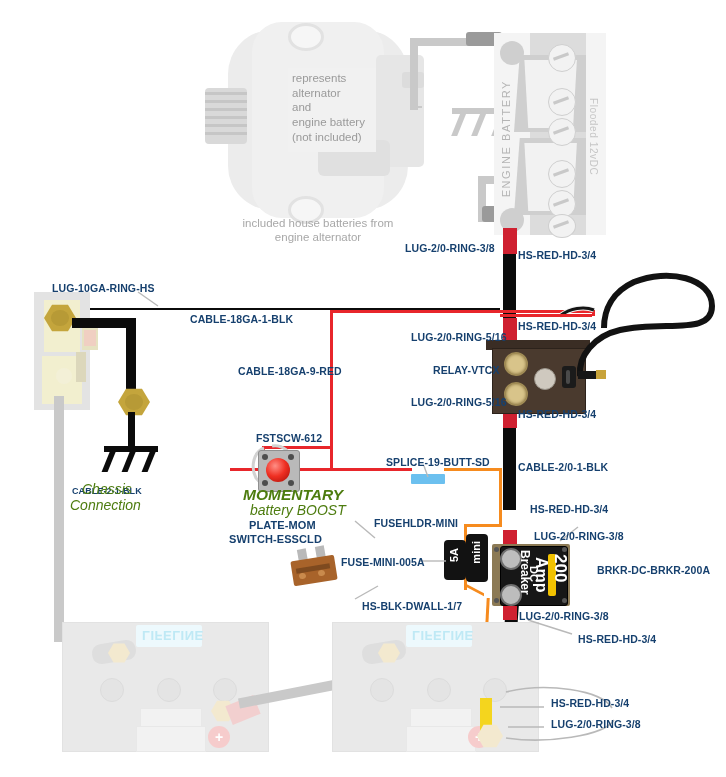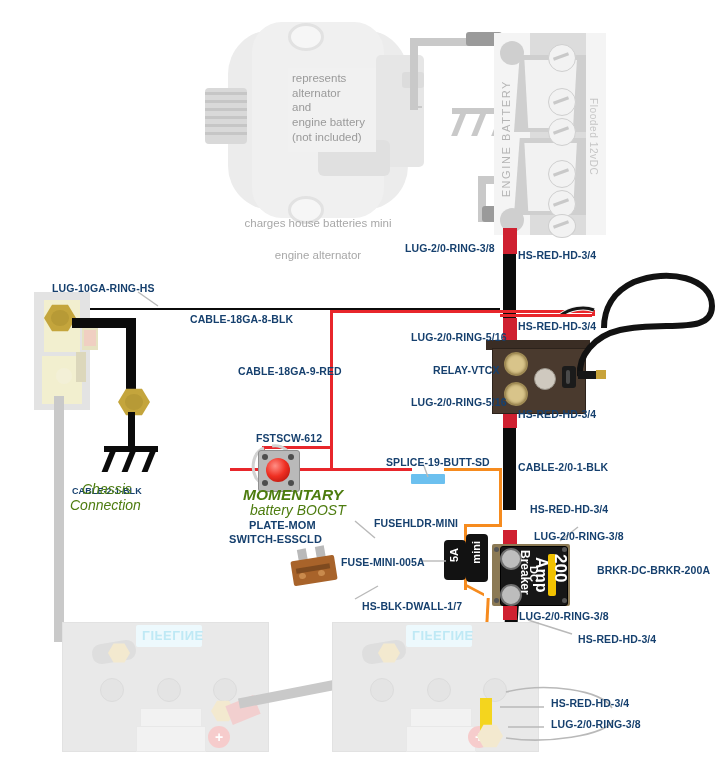--- a/index.html
+++ b/index.html
@@ -103,22 +103,22 @@
     <div class="alt-ring abs" style="left:288px;top:196px;width:30px;height:22px;background:#f6f6f6;border:3px solid #e2e2e2;"></div>
     <div class="abs" style="left:376px;top:55px;width:48px;height:112px;background:#e6e6e6;border-radius:5px;"></div>
     <div class="abs" style="left:402px;top:72px;width:22px;height:16px;background:#dcdcdc;border-radius:3px;"></div>
     <div class="abs" style="left:318px;top:140px;width:72px;height:36px;background:#e0e0e0;border-radius:6px;"></div>
     <div class="note-box" style="left:288px;top:68px;width:88px;height:84px;"></div>
     <div class="grey-note" style="left:292px;top:71px;">represents
 alternator
 and
 engine battery
 (not included)</div>
-    <div class="grey-cap" style="left:188px;top:216px;width:260px;">charges house batteries mini</div>
-    <div class="grey-cap" style="left:188px;top:230px;width:260px;margin-top:18px;">engine alternator</div>
+    <div class="grey-cap" style="left:188px;top:216px;width:260px;">included house batteries from</div>
+    <div class="grey-cap" style="left:188px;top:230px;width:260px;">engine alternator</div>
   </div>
 
   <div>
     <div class="w wire-gry abs" style="left:410px;top:38px;width:92px;height:8px;"></div>
     <div class="w wire-gry abs" style="left:410px;top:38px;width:8px;height:72px;"></div>
     <div class="w wire-gry abs" style="left:410px;top:102px;width:8px;height:8px;"></div>
     <div class="gndg" style="position:absolute;left:452px;top:108px;width:66px;height:30px;">
       <span style="left:0;top:0;width:56px;height:6px;"></span>
       <span style="left:4px;top:4px;width:6px;height:24px;transform:skewX(-22deg);"></span>
       <span style="left:24px;top:4px;width:6px;height:24px;transform:skewX(-22deg);"></span>
@@ -343,21 +343,21 @@
       <line x1="560" y1="541" x2="578" y2="527"></line>
       <line x1="528" y1="620" x2="572" y2="634"></line>
       <line x1="500" y1="707" x2="544" y2="707"></line>
       <line x1="508" y1="727" x2="544" y2="727"></line>
     </g>
   </svg>
 
   <div class="lbl" style="left:405px;top:243px;">LUG-2/0-RING-3/8</div>
   <div class="lbl" style="left:518px;top:250px;">HS-RED-HD-3/4</div>
   <div class="lbl" style="left:52px;top:283px;">LUG-10GA-RING-HS</div>
-  <div class="lbl" style="left:190px;top:314px;">CABLE-18GA-8-BLK</div>
+  <div class="lbl" style="left:190px;top:314px;">CABLE-18GA-1-BLK</div>
   <div class="lbl" style="left:411px;top:332px;">LUG-2/0-RING-5/16</div>
   <div class="lbl" style="left:518px;top:321px;">HS-RED-HD-3/4</div>
   <div class="lbl" style="left:238px;top:366px;">CABLE-18GA-9-RED</div>
   <div class="lbl" style="left:433px;top:365px;">RELAY-VTCX</div>
   <div class="lbl" style="left:411px;top:397px;">LUG-2/0-RING-5/16</div>
   <div class="lbl" style="left:518px;top:409px;">HS-RED-HD-3/4</div>
   <div class="lbl" style="left:256px;top:433px;">FSTSCW-612</div>
   <div class="lbl" style="left:386px;top:457px;">SPLICE-19-BUTT-SD</div>
   <div class="lbl" style="left:518px;top:462px;">CABLE-2/0-1-BLK</div>
   <div class="lbl sm" style="left:72px;top:455px;margin-top:32px;">CABLE-2-1-BLK</div>

